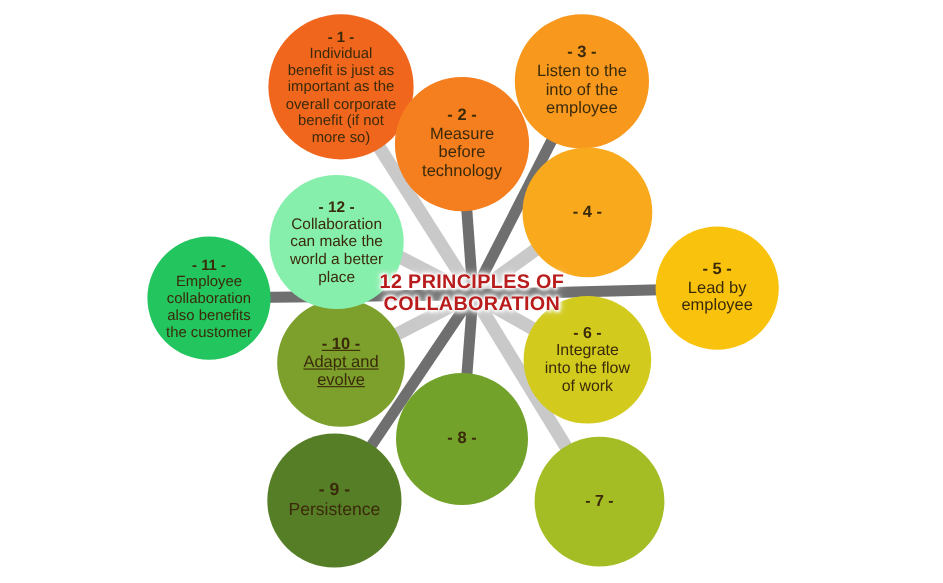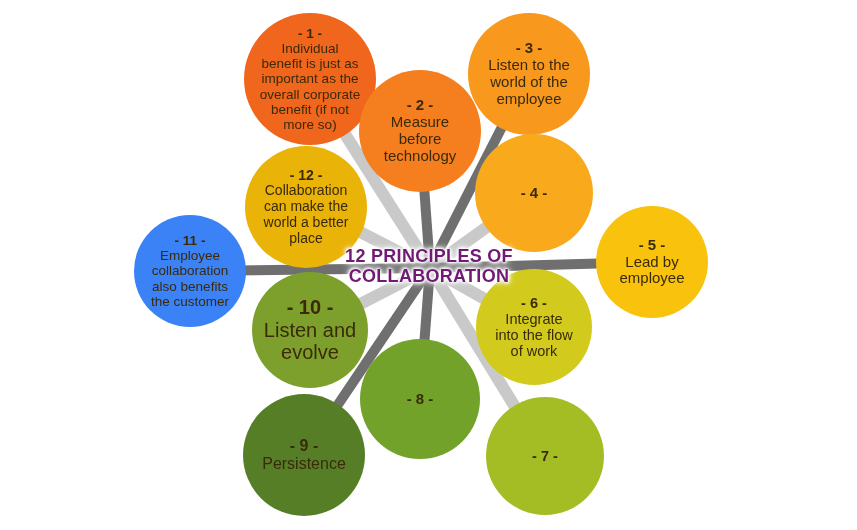--- a/index.html
+++ b/index.html
@@ -22,32 +22,32 @@
   .pnum { font-weight:bold; display:block; }
   .p1  { font-size:13.5px; }
   .p2  { font-size:15px; }
   .p3  { font-size:15px; }
   .p4  { font-size:15px; }
   .p5  { font-size:15px; }
   .p6  { font-size:14.5px; }
   .p7  { font-size:14.5px; }
   .p8  { font-size:15px; }
   .p9  { font-size:16px; }
-  .p10 { font-size:20px; }
+  .p10 { font-size:15px;text-decoration:underline; }
   .p11 { font-size:13.5px; }
   .p12 { font-size:14px; }
   .title {
     position:absolute;
     left:429px; top:267px;
     transform:translate(-50%,-50%);
     font-weight:bold;
     font-size:18px;
     line-height:1.1;
     letter-spacing:0.3px;
-    color:#701a75;
+    color:#b91c1c;
     text-align:center;
     white-space:nowrap;
     text-shadow:
       0 0 2px #ffffff, 0 0 4px #ffffff, 0 0 6px #ffffff,
       0 0 9px #ffffff, 1px 1px 3px #ffffff, -1px -1px 3px #ffffff;
   }
 </style>
 </head>
 <body>
 
@@ -75,21 +75,21 @@
 benefit (if not
 more so)</span></div>
     </div>
     <div class="circle p2" style="left: 359px; top: 70px; width: 122px; height: 122px; background: rgb(245, 126, 30);">
       <div class="inner"><span class="pnum">- 2 -</span><span>Measure
 before
 technology</span></div>
     </div>
     <div class="circle p3" style="left: 468px; top: 13px; width: 122px; height: 122px; background: rgb(248, 152, 29);">
       <div class="inner"><span class="pnum">- 3 -</span><span>Listen to the
-world of the
+into of the
 employee</span></div>
     </div>
     <div class="circle p4" style="left: 475px; top: 134px; width: 118px; height: 118px; background: rgb(249, 169, 28);">
       <div class="inner"><span class="pnum">- 4 -</span></div>
     </div>
     <div class="circle p5" style="left: 596px; top: 206px; width: 112px; height: 112px; background: rgb(249, 195, 13);">
       <div class="inner"><span class="pnum">- 5 -</span><span>Lead by
 employee</span></div>
     </div>
     <div class="circle p6" style="left: 476px; top: 269px; width: 116px; height: 116px; background: rgb(210, 203, 30);">
@@ -100,30 +100,30 @@
     <div class="circle p7" style="left: 486px; top: 397px; width: 118px; height: 118px; background: rgb(165, 189, 37);">
       <div class="inner"><span class="pnum">- 7 -</span></div>
     </div>
     <div class="circle p8" style="left: 360px; top: 339px; width: 120px; height: 120px; background: rgb(115, 162, 43);">
       <div class="inner"><span class="pnum">- 8 -</span></div>
     </div>
     <div class="circle p9" style="left: 243px; top: 394px; width: 122px; height: 122px; background: rgb(86, 126, 38);">
       <div class="inner"><span class="pnum">- 9 -</span><span>Persistence</span></div>
     </div>
     <div class="circle p10" style="left: 252px; top: 272px; width: 116px; height: 116px; background: rgb(124, 160, 43);">
-      <div class="inner"><span class="pnum">- 10 -</span><span>Listen and
+      <div class="inner"><span class="pnum">- 10 -</span><span>Adapt and
 evolve</span></div>
     </div>
-    <div class="circle p11" style="left: 134px; top: 215px; width: 112px; height: 112px; background: #3b82f6;">
+    <div class="circle p11" style="left: 134px; top: 215px; width: 112px; height: 112px; background: #22c55e;">
       <div class="inner"><span class="pnum">- 11 -</span><span>Employee
 collaboration
 also benefits
 the customer</span></div>
     </div>
-    <div class="circle p12" style="left: 245px; top: 146px; width: 122px; height: 122px; background: #eab308;">
+    <div class="circle p12" style="left: 245px; top: 159px; width: 122px; height: 122px; background: #86efac;">
       <div class="inner"><span class="pnum">- 12 -</span><span>Collaboration
 can make the
 world a better
 place</span></div>
     </div>
     <div class="title">
     <div>12 PRINCIPLES OF</div>
     <div>COLLABORATION</div>
   </div>
 </div>

